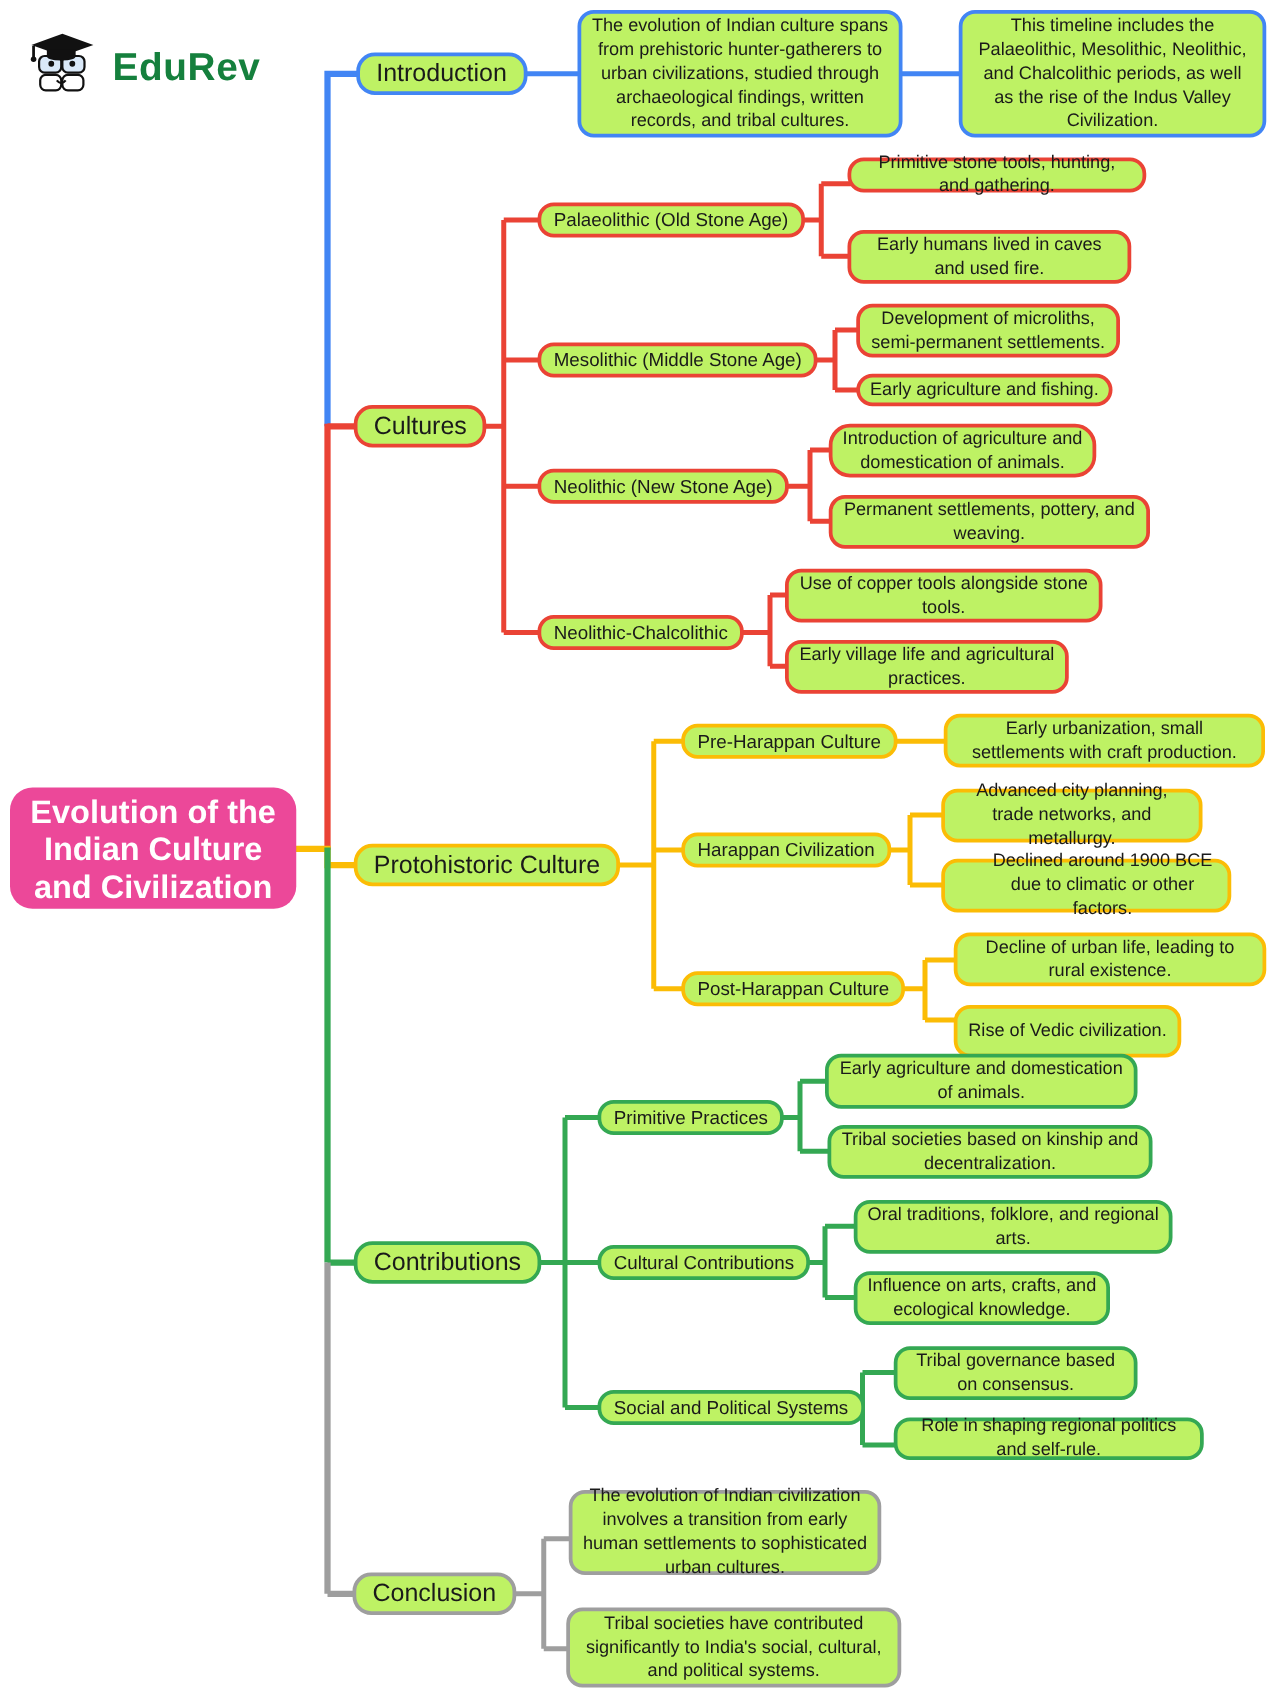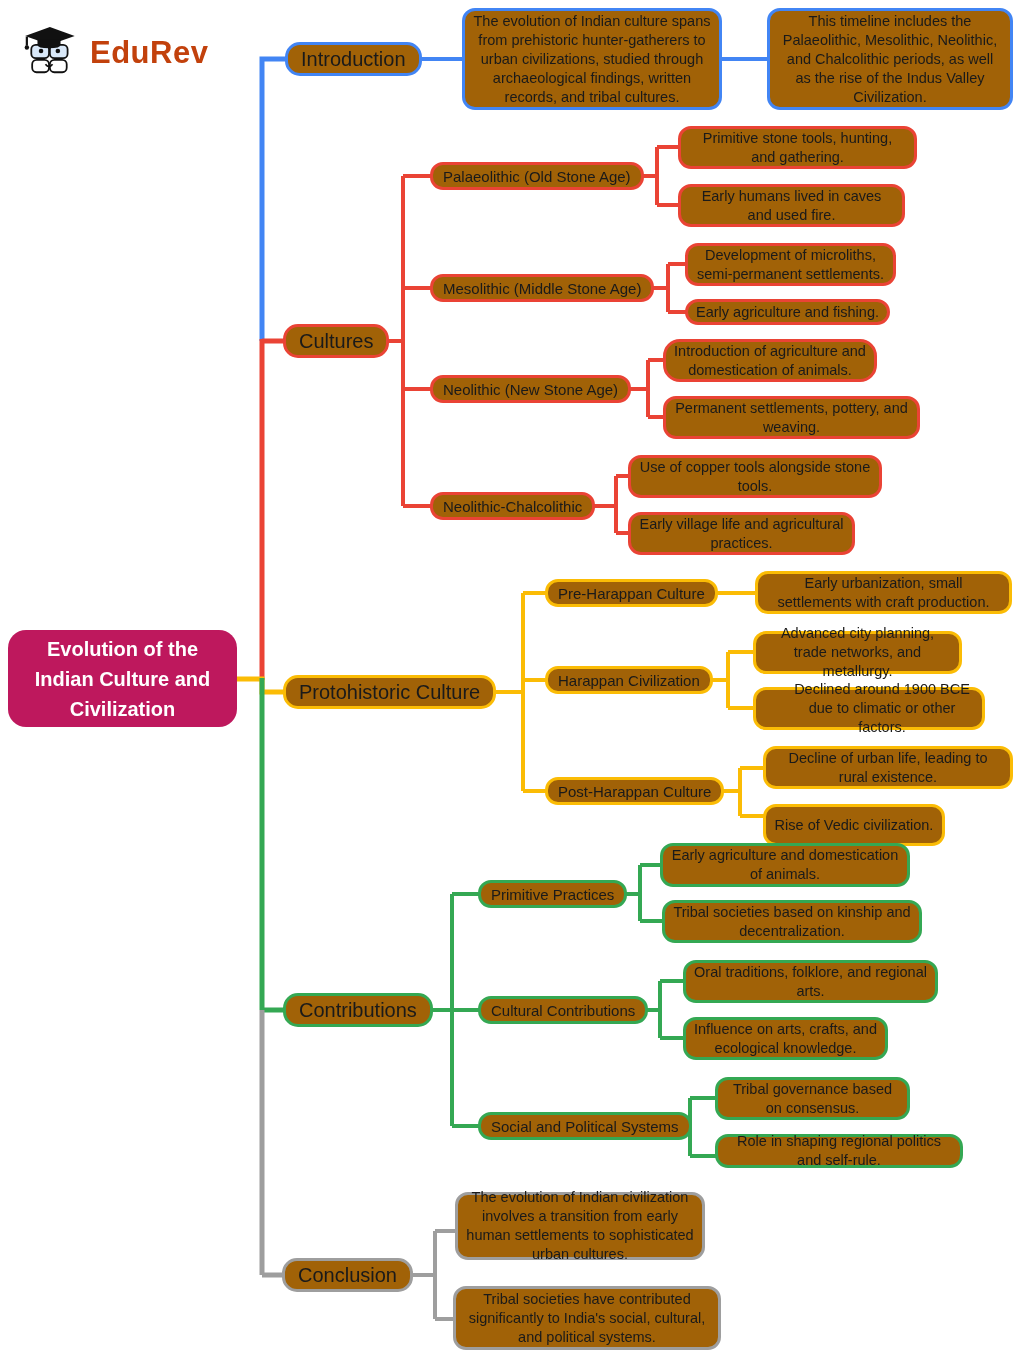--- a/index.html
+++ b/index.html
@@ -4,36 +4,36 @@
 <style>
   html,body{margin:0;padding:0;background:#fff;}
   #canvas{position:relative;width:1024px;height:1360px;background:#ffffff;overflow:hidden;
           font-family:"Liberation Sans","DejaVu Sans",sans-serif;color:#1a1a1a;}
   #wires{position:absolute;left:0;top:0;z-index:1;}
   #wires path{fill:none;stroke-linecap:butt;stroke-linejoin:miter;}
   .w-blue{stroke:#4285F4;} .w-red{stroke:#EA4335;} .w-yellow{stroke:#FBBC05;}
   .w-green{stroke:#34A853;} .w-gray{stroke:#9E9E9E;}
   .w5{stroke-width:5;} .w4{stroke-width:4;}
 
-  .node{position:absolute;z-index:2;background:#a16207;box-sizing:border-box;
+  .node{position:absolute;z-index:2;background:#bef264;box-sizing:border-box;
         display:inline-flex;align-items:center;justify-content:center;text-align:center;}
   .branch{height:34px;border:3px solid;border-radius:15px;padding:0 13px;
           font-size:20px;white-space:nowrap;}
   .sub{height:28px;border:3px solid;border-radius:13px;padding:0 10px;
        font-size:15px;white-space:nowrap;}
   .leaf{border:3px solid;border-radius:13px;padding:0 8px;
         font-size:14.5px;line-height:19px;}
   .b-blue{border-color:#4285F4;} .b-red{border-color:#EA4335;} .b-yellow{border-color:#FBBC05;}
   .b-green{border-color:#34A853;} .b-gray{border-color:#9E9E9E;}
 
-  #root-node{left:8px;top:630px;width:229px;height:97px;background:#be185d;color:#ffffff;
-             border-radius:18px;font-size:20px;font-weight:bold;line-height:30px;padding:17px 10px;}
+  #root-node{left:8px;top:630px;width:229px;height:97px;background:#ec4899;color:#ffffff;
+             border-radius:18px;font-size:26px;font-weight:bold;line-height:30px;padding:17px 10px;}
 
   #logo{position:absolute;left:18px;top:20px;z-index:2;display:flex;align-items:center;gap:10px;}
-  #logo-text{font-size:31px;font-weight:bold;color:#c2410c;letter-spacing:0.5px;}
+  #logo-text{font-size:31px;font-weight:bold;color:#15803d;letter-spacing:0.5px;}
 </style>
 </head>
 <body>
 
 <div id="canvas">
 
   <svg id="wires" width="1024" height="1360" viewBox="0 0 1024 1360">
 
     <path class="w-blue w5" d="M300 59 H262 V341"></path>
     <path class="w-blue w4" d="M400 59 H475 M710 59 H782"></path>
@@ -89,21 +89,21 @@
   <div class="node branch b-gray" style="left:282px;top:1258px;">Conclusion</div>
 
   <div class="node leaf b-blue" style="left:462px;top:8px;width:260px;height:102px;">The evolution of Indian culture spans from prehistoric hunter-gatherers to urban civilizations, studied through archaeological findings, written records, and tribal cultures.</div>
   <div class="node leaf b-blue" style="left:767px;top:8px;width:246px;height:102px;">This timeline includes the Palaeolithic, Mesolithic, Neolithic, and Chalcolithic periods, as well as the rise of the Indus Valley Civilization.</div>
 
   <div class="node sub b-red" style="left:430px;top:162px;">Palaeolithic (Old Stone Age)</div>
   <div class="node sub b-red" style="left:430px;top:274px;">Mesolithic (Middle Stone Age)</div>
   <div class="node sub b-red" style="left:430px;top:375px;">Neolithic (New Stone Age)</div>
   <div class="node sub b-red" style="left:430px;top:492px;">Neolithic-Chalcolithic</div>
 
-  <div class="node leaf b-red" style="left:678px;top:126px;width:239px;height:43px;">Primitive stone tools, hunting, and gathering.</div>
+  <div class="node leaf b-red" style="left:678px;top:126px;width:239px;height:28px;">Primitive stone tools, hunting, and gathering.</div>
   <div class="node leaf b-red" style="left:678px;top:184px;width:227px;height:43px;">Early humans lived in caves and used fire.</div>
   <div class="node leaf b-red" style="left:685px;top:243px;width:211px;height:43px;">Development of microliths, semi-permanent settlements.</div>
   <div class="node leaf b-red" style="left:685px;top:299px;width:205px;height:26px;">Early agriculture and fishing.</div>
   <div class="node leaf b-red" style="left:663px;top:339px;width:214px;height:43px;border-radius:17px;">Introduction of agriculture and domestication of animals.</div>
   <div class="node leaf b-red" style="left:663px;top:396px;width:257px;height:43px;">Permanent settlements, pottery, and weaving.</div>
   <div class="node leaf b-red" style="left:628px;top:455px;width:254px;height:43px;">Use of copper tools alongside stone tools.</div>
   <div class="node leaf b-red" style="left:628px;top:512px;width:227px;height:43px;">Early village life and agricultural practices.</div>
 
   <div class="node sub b-yellow" style="left:545px;top:579px;">Pre-Harappan Culture</div>
   <div class="node sub b-yellow" style="left:545px;top:666px;">Harappan Civilization</div>

